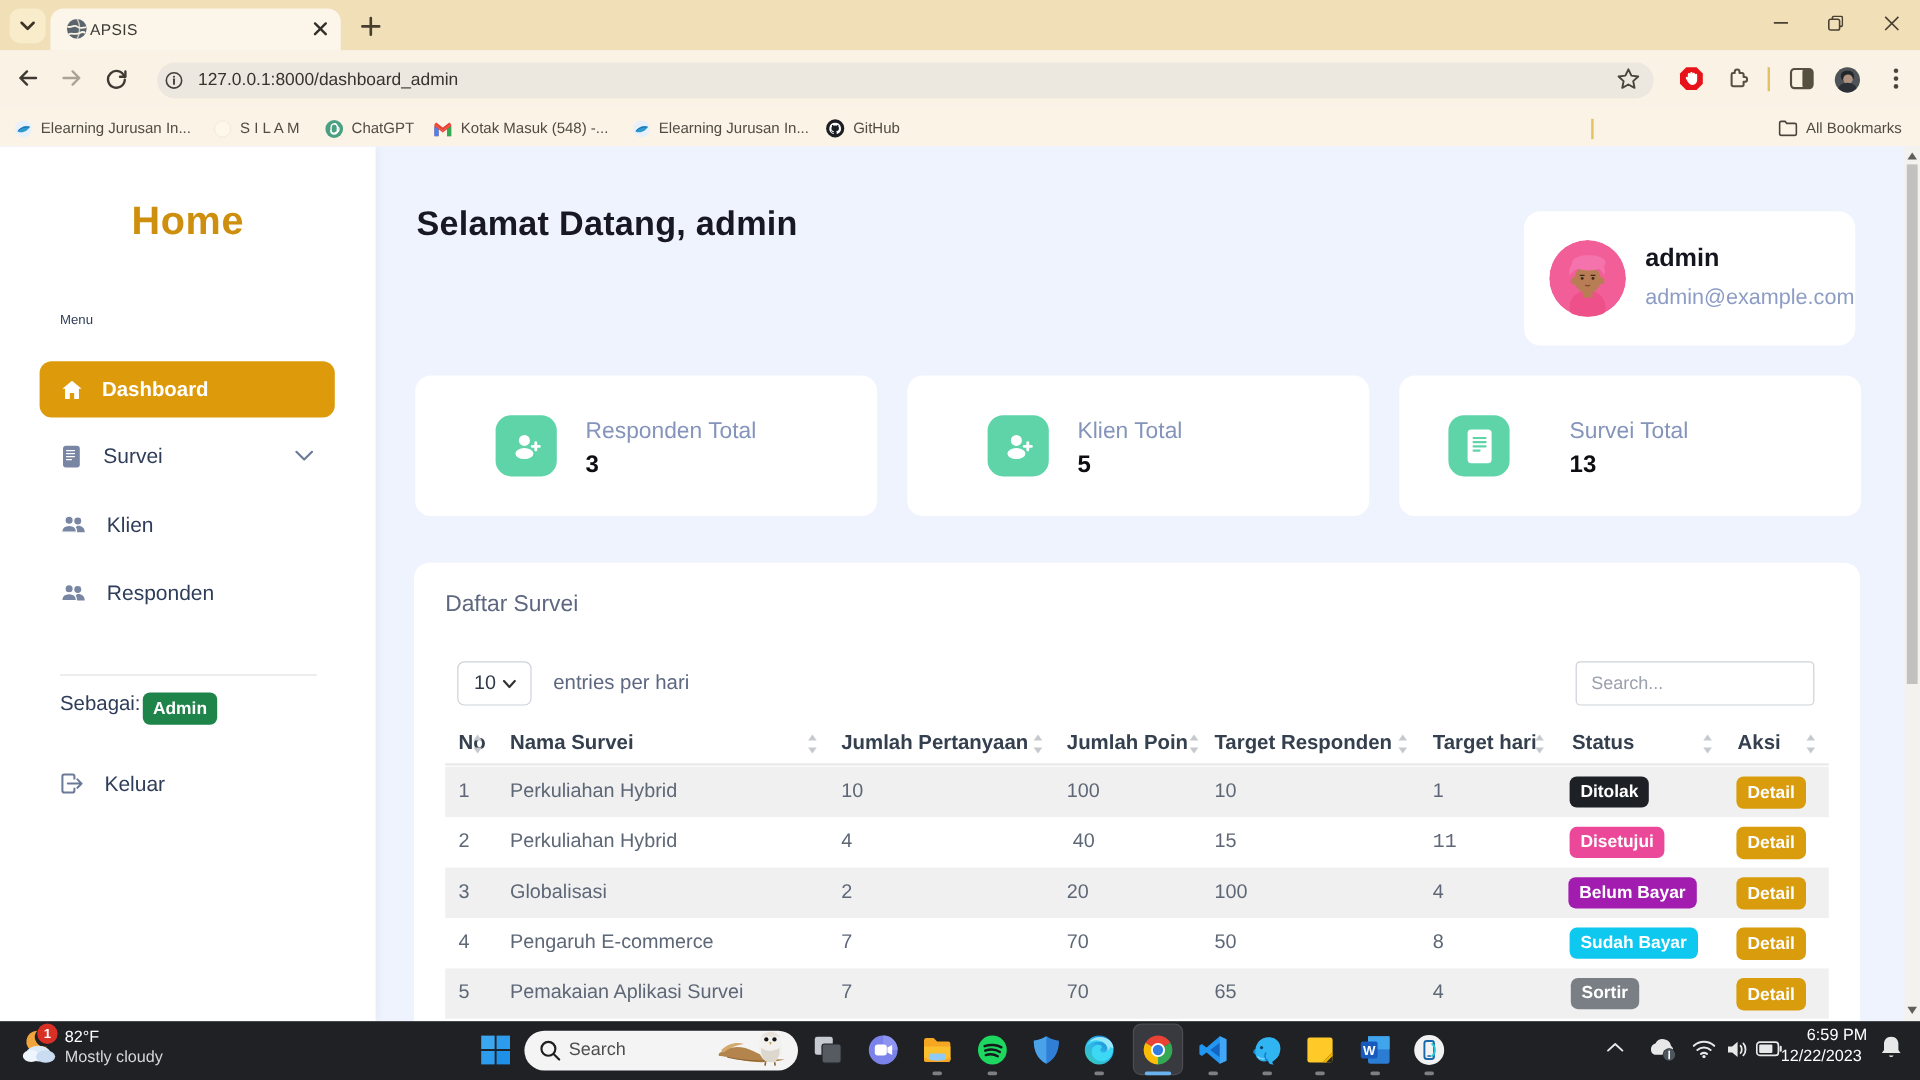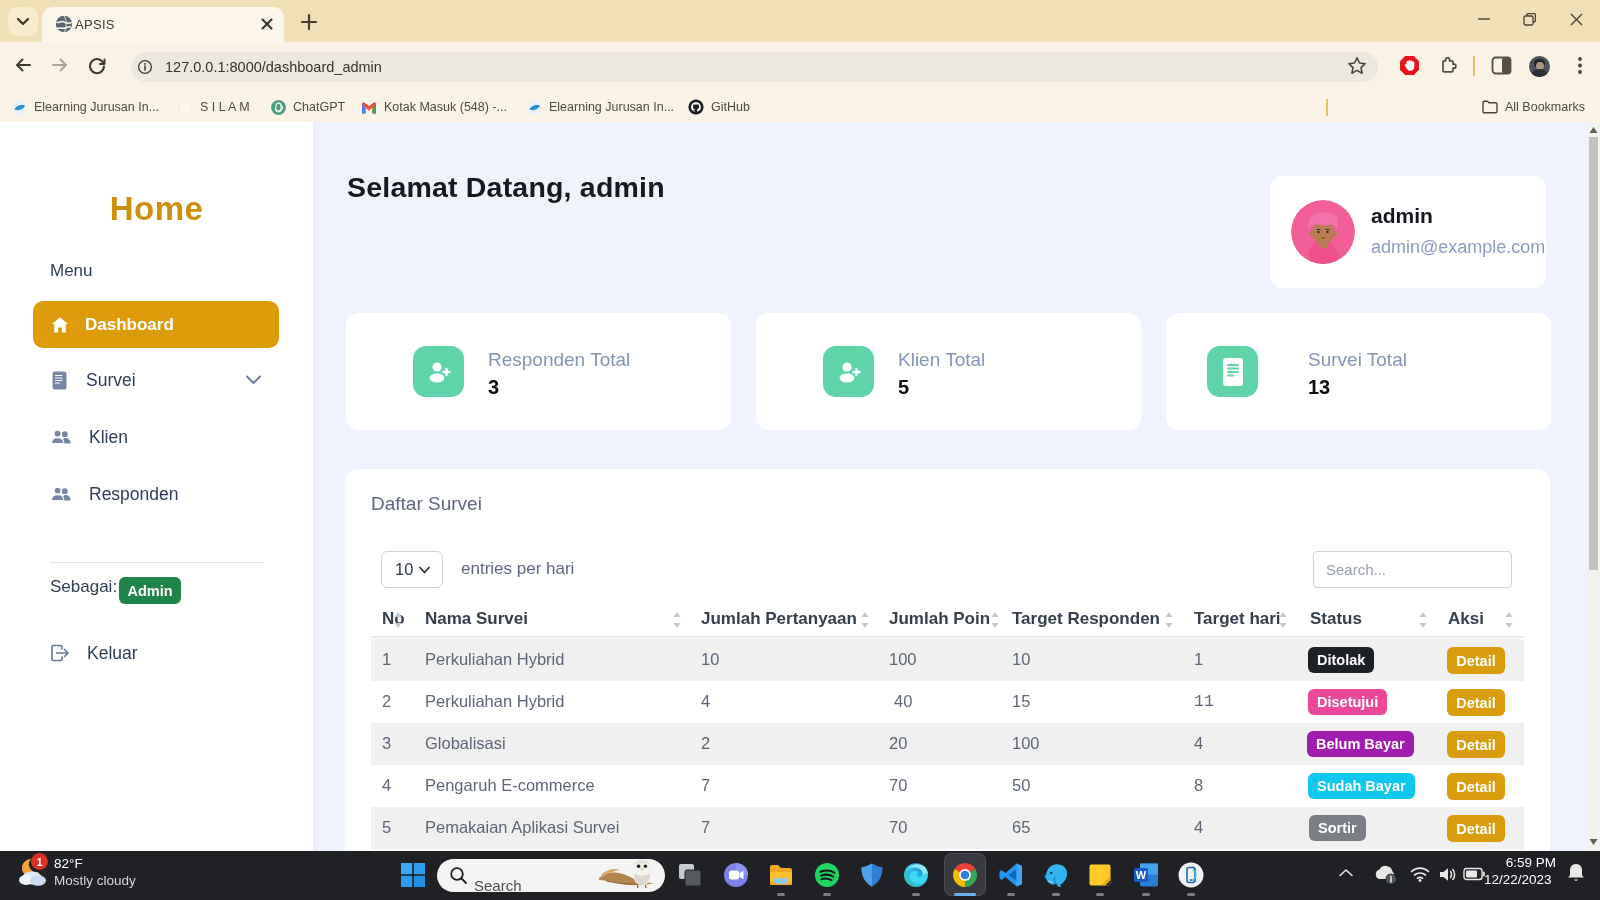--- a/index.html
+++ b/index.html
@@ -20,22 +20,22 @@
 #toolbar { position:absolute; left:0; top:42px; width:1600px; height:46px; background:#faf2e4; }
 #pill { position:absolute; left:131px; top:52px; width:1247px; height:30px; border-radius:15px; background:#ece7df; }
 #pill .url { position:absolute; left:34px; top:7px; font-size:14.5px; color:#37322c; }
 
 #bookmarks { position:absolute; left:0; top:88px; width:1600px; height:34px; background:#faf3e6; }
 .bm { position:absolute; top:97px; height:20px; display:flex; align-items:center; gap:7px; font-size:12.5px; color:#514c42; }
 
 
 #page { position:absolute; left:0; top:122px; width:1600px; height:729px; background:#eff3fd; overflow:hidden; }
 #sidebar { position:absolute; left:0; top:0; width:313px; height:729px; background:#fff; box-shadow:2px 0 6px rgba(120,130,180,0.08); }
-#home-title { position:absolute; left:0; top:43px; width:313px; text-align:center; font-size:33px; font-weight:bold; color:#cd8f0d; letter-spacing:0.5px;margin-top:25px; }
-#menu-label { position:absolute; left:50px; top:139px; font-size:17px; color:#2e3d59; }
+#home-title { position:absolute; left:0; top:43px; width:313px; text-align:center; font-size:33px; font-weight:bold; color:#cd8f0d; letter-spacing:0.5px; }
+#menu-label { position:absolute; left:50px; top:139px; font-size:11px; color:#2e3d59; }
 .navitem { position:absolute; left:50px; height:24px; display:flex; align-items:center; gap:17px; font-size:17.5px; color:#2e3d59; font-weight:500; }
 #dash-btn { position:absolute; left:33px; top:179px; width:246px; height:47px; background:#dd9b0c; border-radius:10px; display:flex; align-items:center; padding-left:17px; gap:15px; color:#fff; font-size:17px; font-weight:bold; }
 #side-div { position:absolute; left:50px; top:440px; width:214px; height:1px; background:#e2e2e6; }
 #sebagai { position:absolute; left:50px; top:455px; font-size:17px; color:#2e3d59; }
 #adminbadge { position:absolute; left:119px; top:455px; width:62px; height:27px; background:#1e8449; color:#fff; font-size:14.5px; font-weight:bold; border-radius:6px; display:flex; align-items:center; justify-content:center; }
 
 
 #welcome { position:absolute; left:347px; top:49px; font-size:28.5px; font-weight:bold; color:#181824; letter-spacing:0.2px; }
 #admincard { position:absolute; left:1270px; top:54px; width:276px; height:112px; background:#fff; border-radius:14px; }
 #admincard .name { position:absolute; left:101px; top:28px; font-size:21px; font-weight:bold; color:#15151f; }
@@ -456,21 +456,21 @@
     <rect x="13.8" y="1" width="11.2" height="11.2" fill="#2e9cec"></rect>
     <rect x="1" y="13.8" width="11.2" height="11.2" fill="#2e9cec"></rect>
     <rect x="13.8" y="13.8" width="11.2" height="11.2" fill="#1f90e8"></rect>
   </svg>
 
 <div class="abs" style="left:437px; top:859px; width:228px; height:33px; border-radius:17px; background:#f4f4f4;"></div>
 <svg class="abs" style="left:449px; top:866px;" width="19" height="19" viewBox="0 0 19 19">
     <circle cx="8" cy="8" r="5.8" fill="none" stroke="#1f1f1f" stroke-width="1.8"></circle>
     <path d="M12.5 12.5 L17 17" stroke="#1f1f1f" stroke-width="1.8" stroke-linecap="round"></path>
   </svg>
-<div class="abs" style="left:474px; top:866px; font-size:15px; color:#4e4e4e;margin-top:11px;">Search</div>
+<div class="abs" style="left:474px; top:866px; font-size:15px; color:#4e4e4e;">Search</div>
 <svg class="abs" style="left:598px; top:856px;" width="62" height="38" viewBox="0 0 62 38">
   <path d="M1 22 C10 15 20 15 30 20 C38 24 46 27 56 27 C44 30 30 30 18 27 C11 25.5 5 24 1 24 Z" fill="#b3854d"></path>
   <path d="M3 19 C9 13 16 12 22 14 C16 15 9 17.5 5 21 Z" fill="#d3a96e"></path>
   <path d="M8 25 C18 27.5 32 28.5 42 28" stroke="#8a5f2e" stroke-width="0.8" fill="none"></path>
   <ellipse cx="44" cy="16.5" rx="9.8" ry="12.8" fill="#f3f1ed"></ellipse>
   <path d="M36.5 17 C35.5 25 39 28.8 44 29.2 C49 28.8 52.5 25 51.5 17 C49 20.5 39.5 20.5 36.5 17 Z" fill="#ddd8cf"></path>
   <path d="M35.5 9 C37 5.5 41 3.8 44 3.8 C47 3.8 51 5.5 52.5 9 C51 7.8 49.5 7.3 48 7.5 C46.5 7.6 45 8 44 8 C43 8 41.5 7.6 40 7.5 C38.5 7.3 37 7.8 35.5 9 Z" fill="#e7e3db"></path>
   <circle cx="40.6" cy="10.2" r="1.8" fill="#161616"></circle>
   <circle cx="47.4" cy="10.2" r="1.8" fill="#161616"></circle>
   <path d="M43 12.5 L44 14.8 L45 12.5 Z" fill="#c09043"></path>

